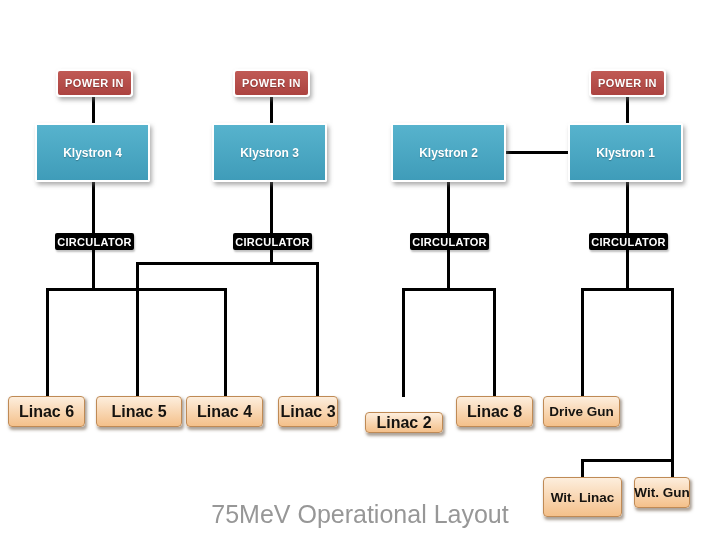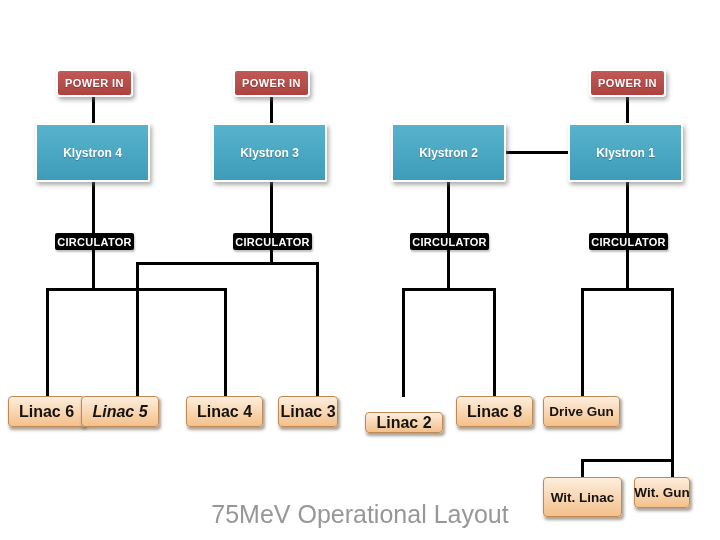--- a/index.html
+++ b/index.html
@@ -81,21 +81,21 @@
       <div class="node power" style="left: 589px; top: 69px; width: 77px; height: 28px;">POWER IN</div>
       <div class="node klystron" style="left: 35px; top: 123px; width: 115px; height: 59px;">Klystron 4</div>
       <div class="node klystron" style="left: 212px; top: 123px; width: 115px; height: 59px;">Klystron 3</div>
       <div class="node klystron" style="left: 391px; top: 123px; width: 115px; height: 59px;">Klystron 2</div>
       <div class="node klystron" style="left: 568px; top: 123px; width: 115px; height: 59px;">Klystron 1</div>
       <div class="node circulator" style="left: 55px; top: 197px; width: 79px; height: 17px;">CIRCULATOR</div>
       <div class="node circulator" style="left: 233px; top: 197px; width: 79px; height: 17px;">CIRCULATOR</div>
       <div class="node circulator" style="left: 410px; top: 197px; width: 79px; height: 17px;">CIRCULATOR</div>
       <div class="node circulator" style="left: 589px; top: 197px; width: 79px; height: 17px;">CIRCULATOR</div>
       <div class="node linac" style="left: 8px; top: 396px; width: 77px; height: 31px;">Linac 6</div>
-      <div class="node linac" style="left: 81px; top: 396px; width: 78px; height: 31px; font-style: italic;">Linac 5</div>
+      <div class="node linac" style="left: 96px; top: 396px; width: 86px; height: 31px;">Linac 5</div>
       <div class="node linac" style="left: 186px; top: 396px; width: 77px; height: 31px;">Linac 4</div>
       <div class="node linac" style="left: 278px; top: 396px; width: 60px; height: 31px;">Linac 3</div>
       <div class="node linac" style="left: 365px; top: 412px; width: 78px; height: 21px;">Linac 2</div>
       <div class="node linac" style="left: 456px; top: 396px; width: 77px; height: 31px;">Linac 8</div>
       <div class="node linac sm" style="left: 543px; top: 396px; width: 77px; height: 31px;">Drive Gun</div>
       <div class="node linac sm" style="left: 543px; top: 477px; width: 79px; height: 40px;">Wit. Linac</div>
       <div class="node linac sm" style="left: 634px; top: 477px; width: 56px; height: 31px;">Wit. Gun</div>
     </div>
   <div id="footer">75MeV Operational Layout</div>
 </div>

